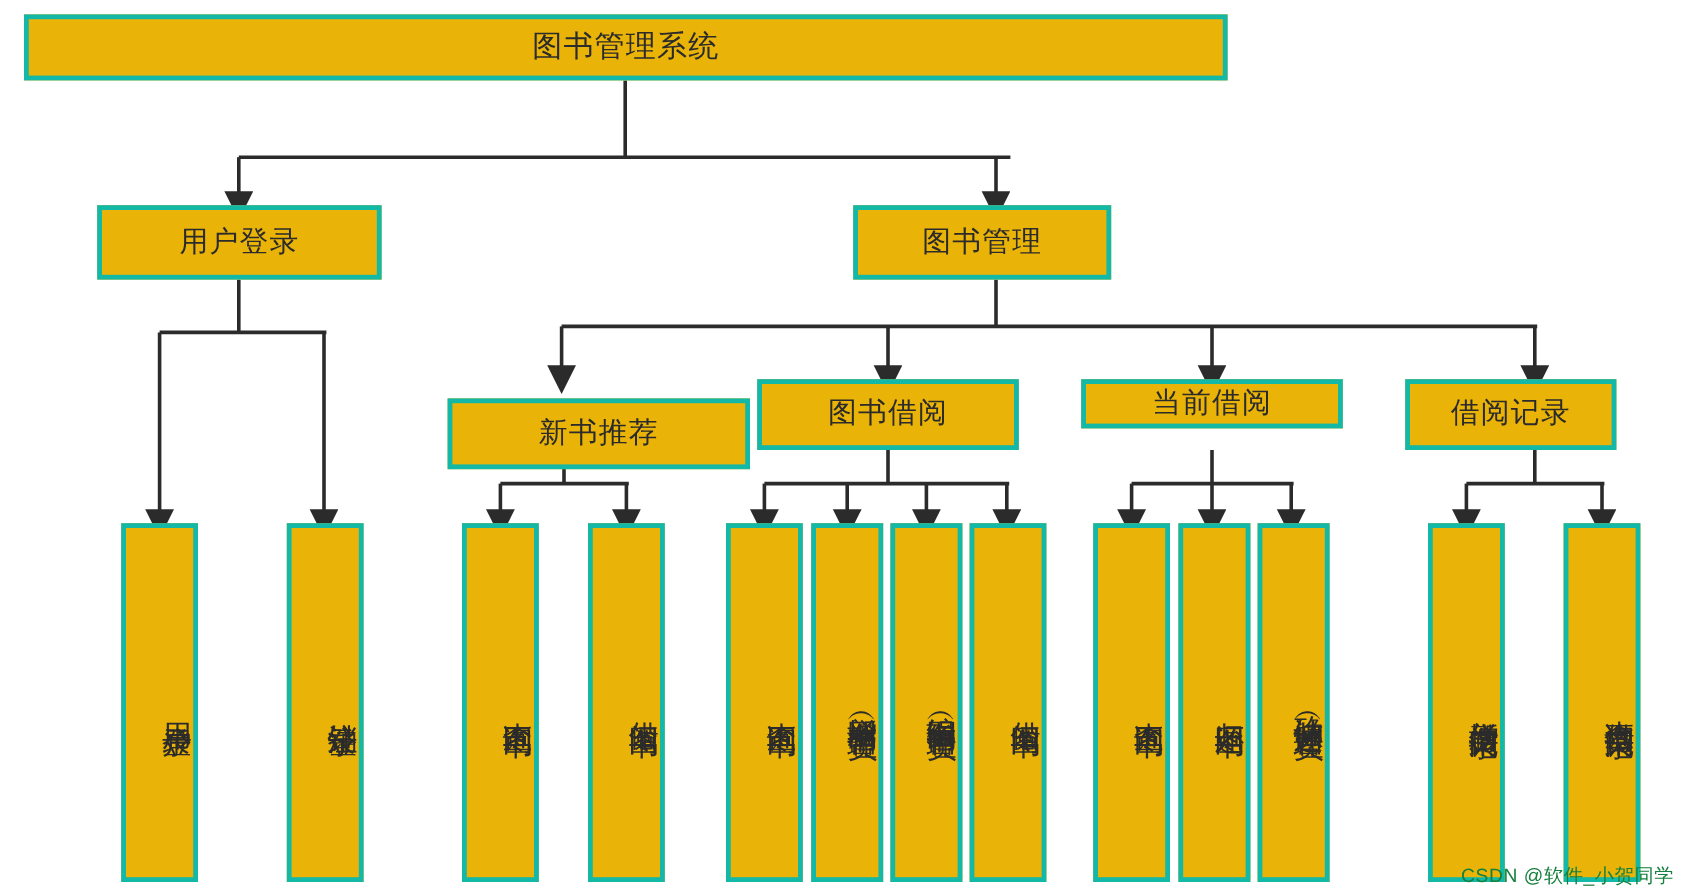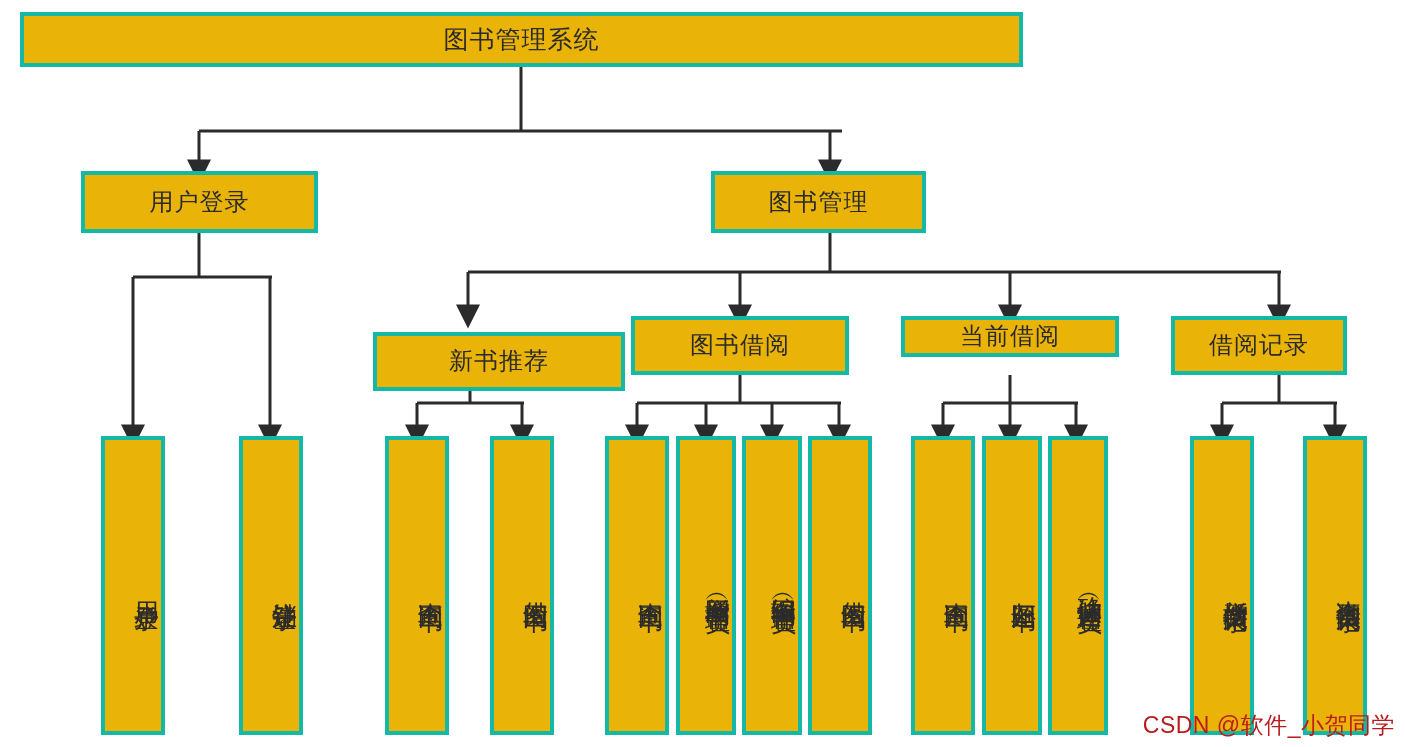--- a/index.html
+++ b/index.html
@@ -54,22 +54,22 @@
   .node-label {
     display: block;
   }
   #root-node {
     font-size: 25px;
   }
   #watermark {
     position: absolute;
     right: 10px;
     bottom: 6px;
-    font-size: 23px;
-    color: #b91c1c;
+    font-size: 16px;
+    color: #15803d;
     letter-spacing: 0.5px;
     white-space: nowrap;
     user-select: none;
   }
 </style>
 </head>
 <body>
 
 <div id="diagram-canvas">
 

